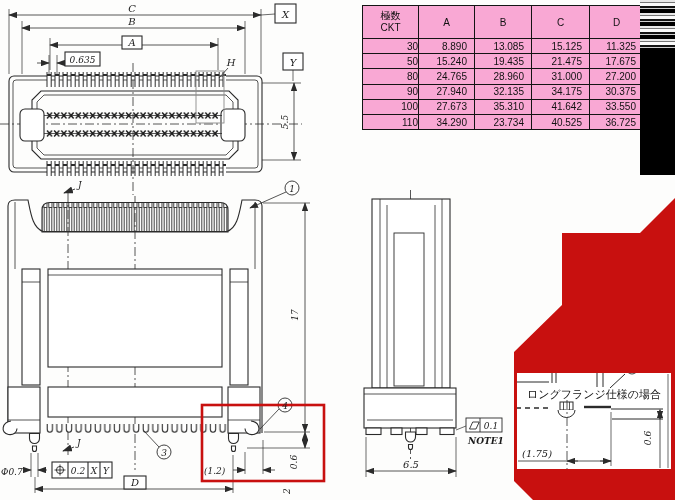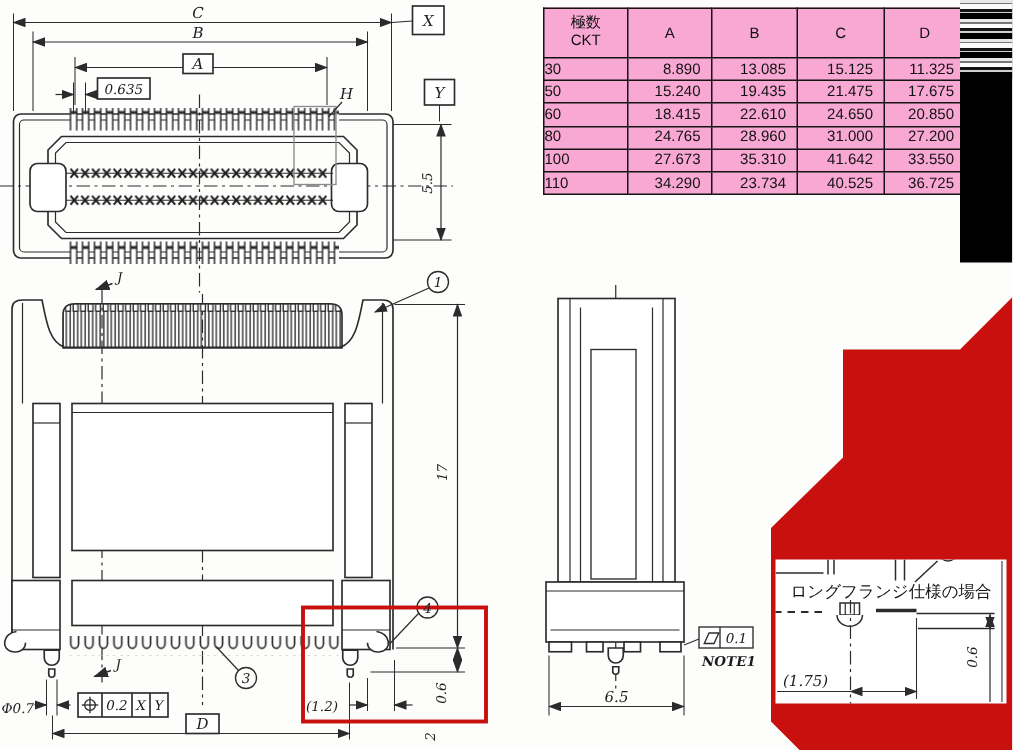--- a/index.html
+++ b/index.html
@@ -4,21 +4,21 @@
 <style>
   html,body{margin:0;padding:0;background:#ffffff;}
   #canvas{position:relative;width:675px;height:500px;background:#fdfdfc;overflow:hidden;
           font-family:"Liberation Sans",sans-serif;}
   #drawing{position:absolute;left:0;top:0;}
   
   #dim-table{position:absolute;left:362px;top:5px;width:276px;border-collapse:collapse;
              table-layout:fixed;background:#f9a8d4;}
   #dim-table td{border:1.4px solid #141414;font:10px/1.1 "Liberation Sans",sans-serif;
                 color:#111;height:14.2px;padding:0 7px 0 0;text-align:right;white-space:nowrap;}
-  #dim-table td.c0{text-align:left;padding:0;}
+  #dim-table td.c0{text-align:right;padding:0;}
   #dim-table tr.hdr td{text-align:center;padding:0;height:32px;font-size:10px;}
   #dim-table tr.hdr td .two{line-height:12px;}
   
   #edge-black{position:absolute;left:640px;top:0;width:35px;height:175px;background:#000;}
   #edge-black .stripes{position:absolute;left:0;top:0;width:100%;height:52px;
      background:repeating-linear-gradient(180deg,#e9e9e9 0 2px,#777 2px 3px,#fbfbfb 3px 6px,#141414 6px 8px,#cfcfcf 8px 9px,#000 9px 13px);}
   
   .dim{font-family:"DejaVu Serif",serif;font-style:italic;font-size:9px;fill:#1c1c1c;}
   .dim10{font-family:"DejaVu Serif",serif;font-style:italic;font-size:10px;fill:#1c1c1c;}
   .jp{font-family:"Liberation Sans",sans-serif;font-size:11px;fill:#141414;}
@@ -315,34 +315,34 @@
           <td>11.325</td>
         </tr>
     <tr>
           <td class="c0">50</td>
           <td>15.240</td>
           <td>19.435</td>
           <td>21.475</td>
           <td>17.675</td>
         </tr>
     <tr>
-          <td class="c0">60</td>
-          <td>18.415</td>
-          <td>22.610</td>
-          <td>24.650</td>
-          <td>20.850</td>
-        </tr>
-    <tr>
           <td class="c0">80</td>
           <td>24.765</td>
           <td>28.960</td>
           <td>31.000</td>
           <td>27.200</td>
         </tr>
     <tr>
+          <td class="c0">90</td>
+          <td>27.940</td>
+          <td>32.135</td>
+          <td>34.175</td>
+          <td>30.375</td>
+        </tr>
+    <tr>
           <td class="c0">100</td>
           <td>27.673</td>
           <td>35.310</td>
           <td>41.642</td>
           <td>33.550</td>
         </tr>
     <tr>
           <td class="c0">110</td>
           <td>34.290</td>
           <td>23.734</td>

